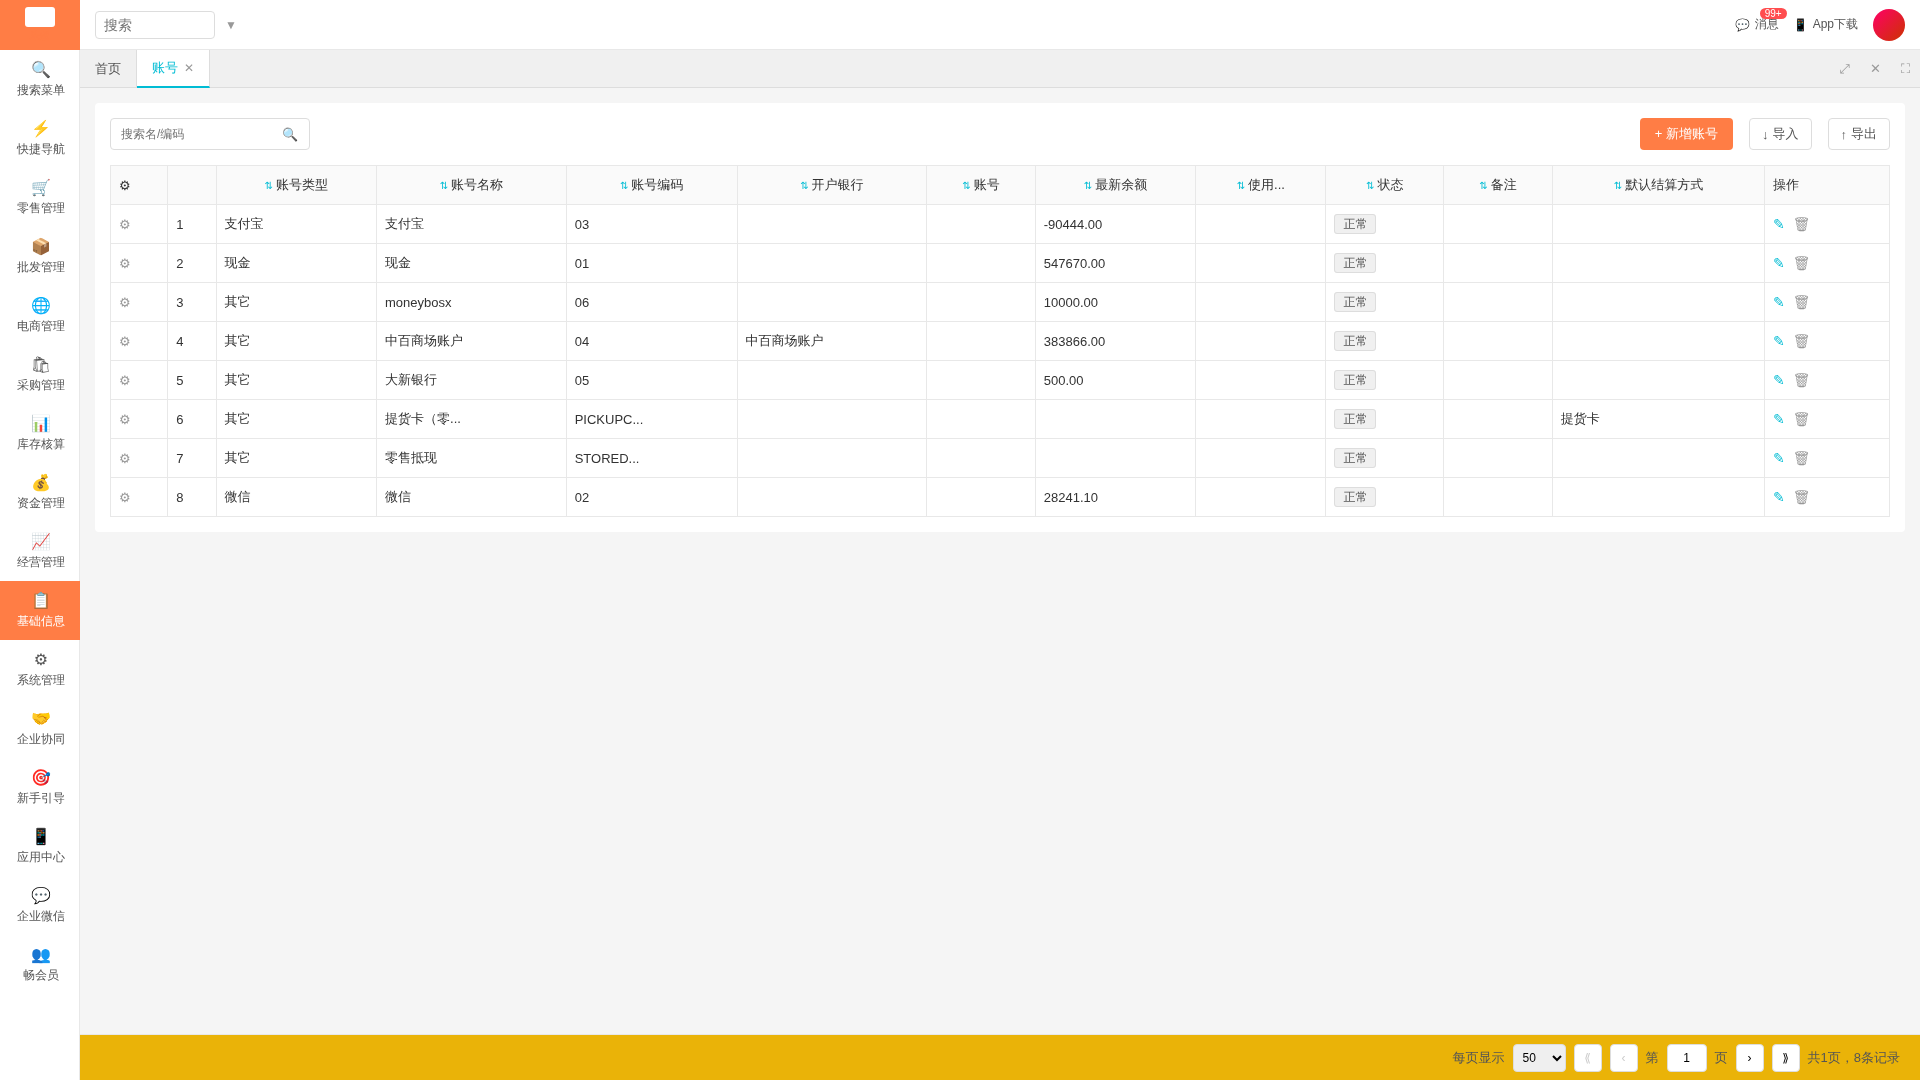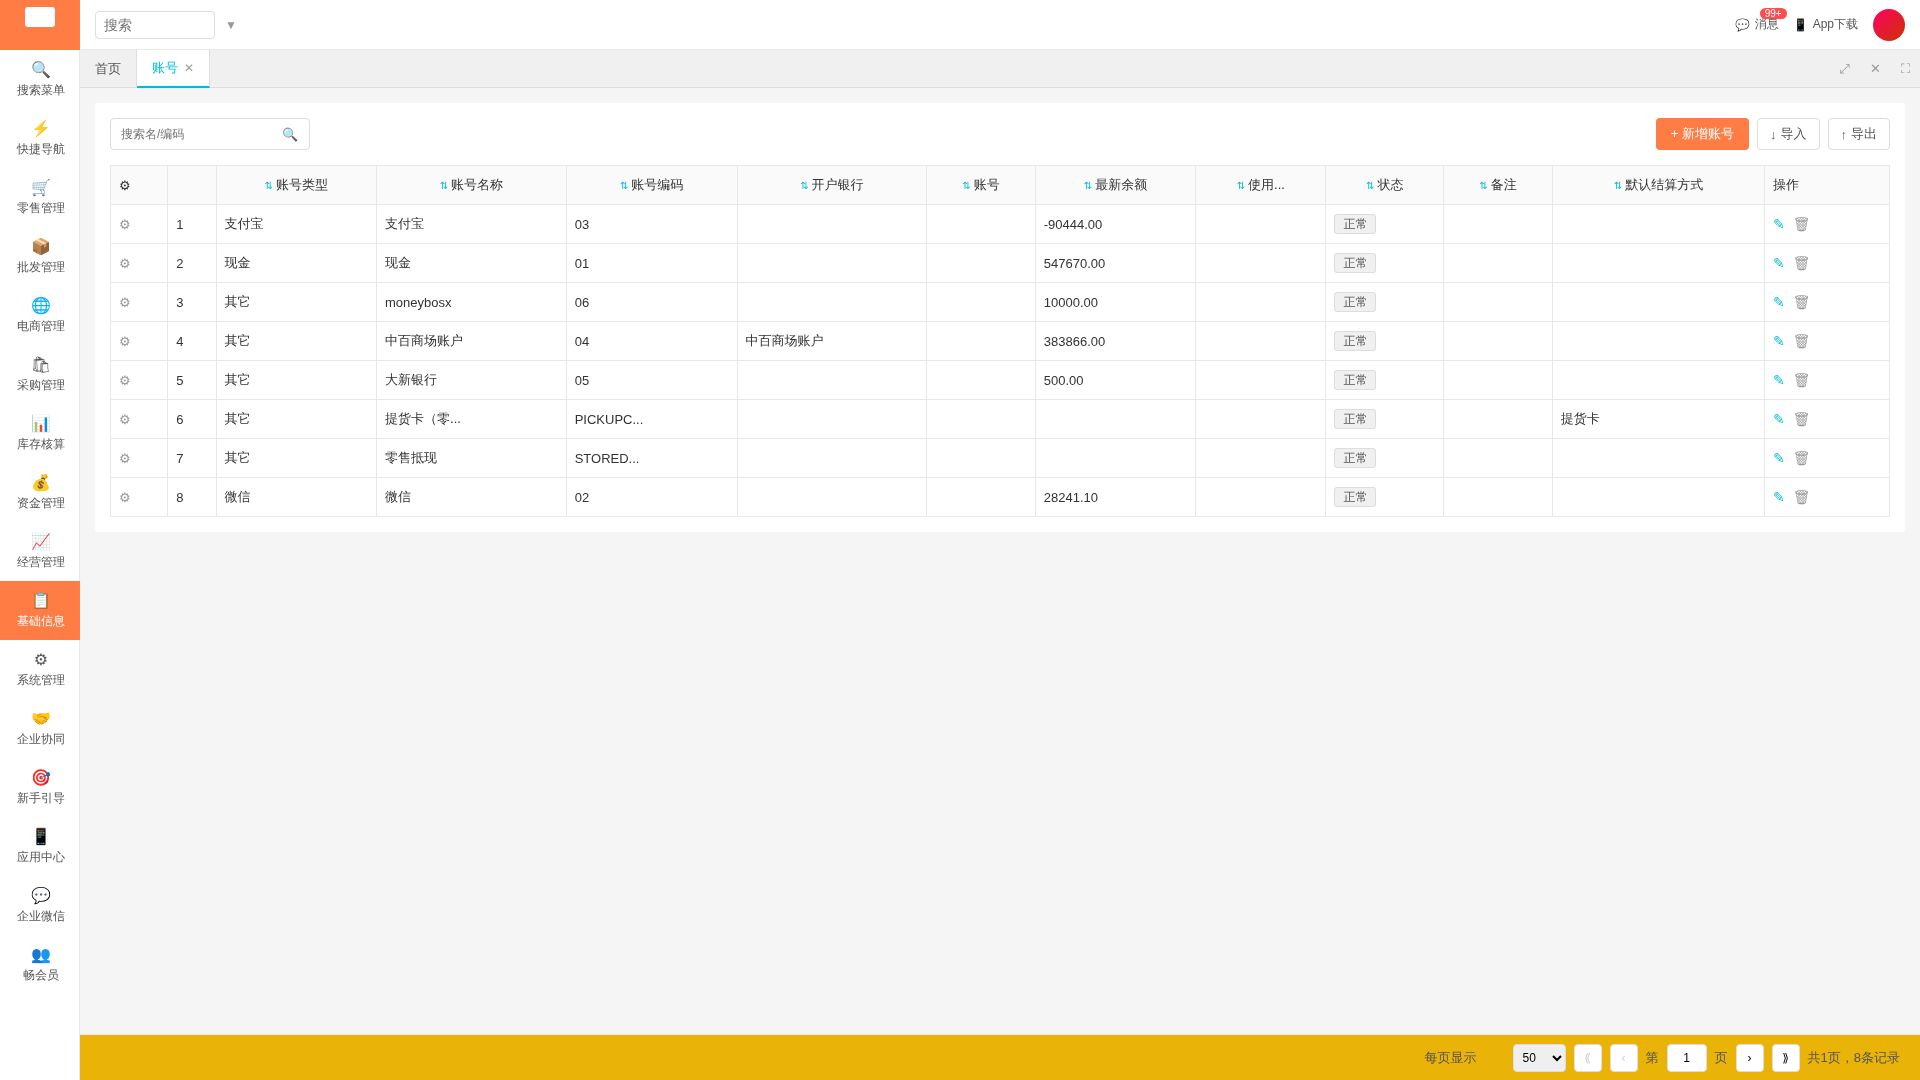--- a/index.html
+++ b/index.html
@@ -200,21 +200,21 @@
       outline: none;
     }
     .search-icon-btn {
       margin-left: -28px;
       cursor: pointer;
       color: #999;
     }
     .toolbar-right {
       display: flex;
       align-items: center;
-      gap: 8px;
+      gap: 16px;
     }
     .btn-add {
       background: #ff7d45;
       color: white;
       border: none;
       border-radius: 4px;
       padding: 0 15px;
       height: 32px;
       cursor: pointer;
       font-size: 13px;
@@ -295,21 +295,20 @@
       gap: 8px;
       font-size: 13px;
       color: #555;
     }
     .page-size-select {
       height: 28px;
       border: 1px solid #ddd;
       border-radius: 4px;
       padding: 0 5px;
       font-size: 12px;
-      margin-left: 28px;
     }
     .page-btn {
       width: 28px;
       height: 28px;
       border: 1px solid #ddd;
       border-radius: 4px;
       background: #fff;
       cursor: pointer;
       display: flex;
       align-items: center;

